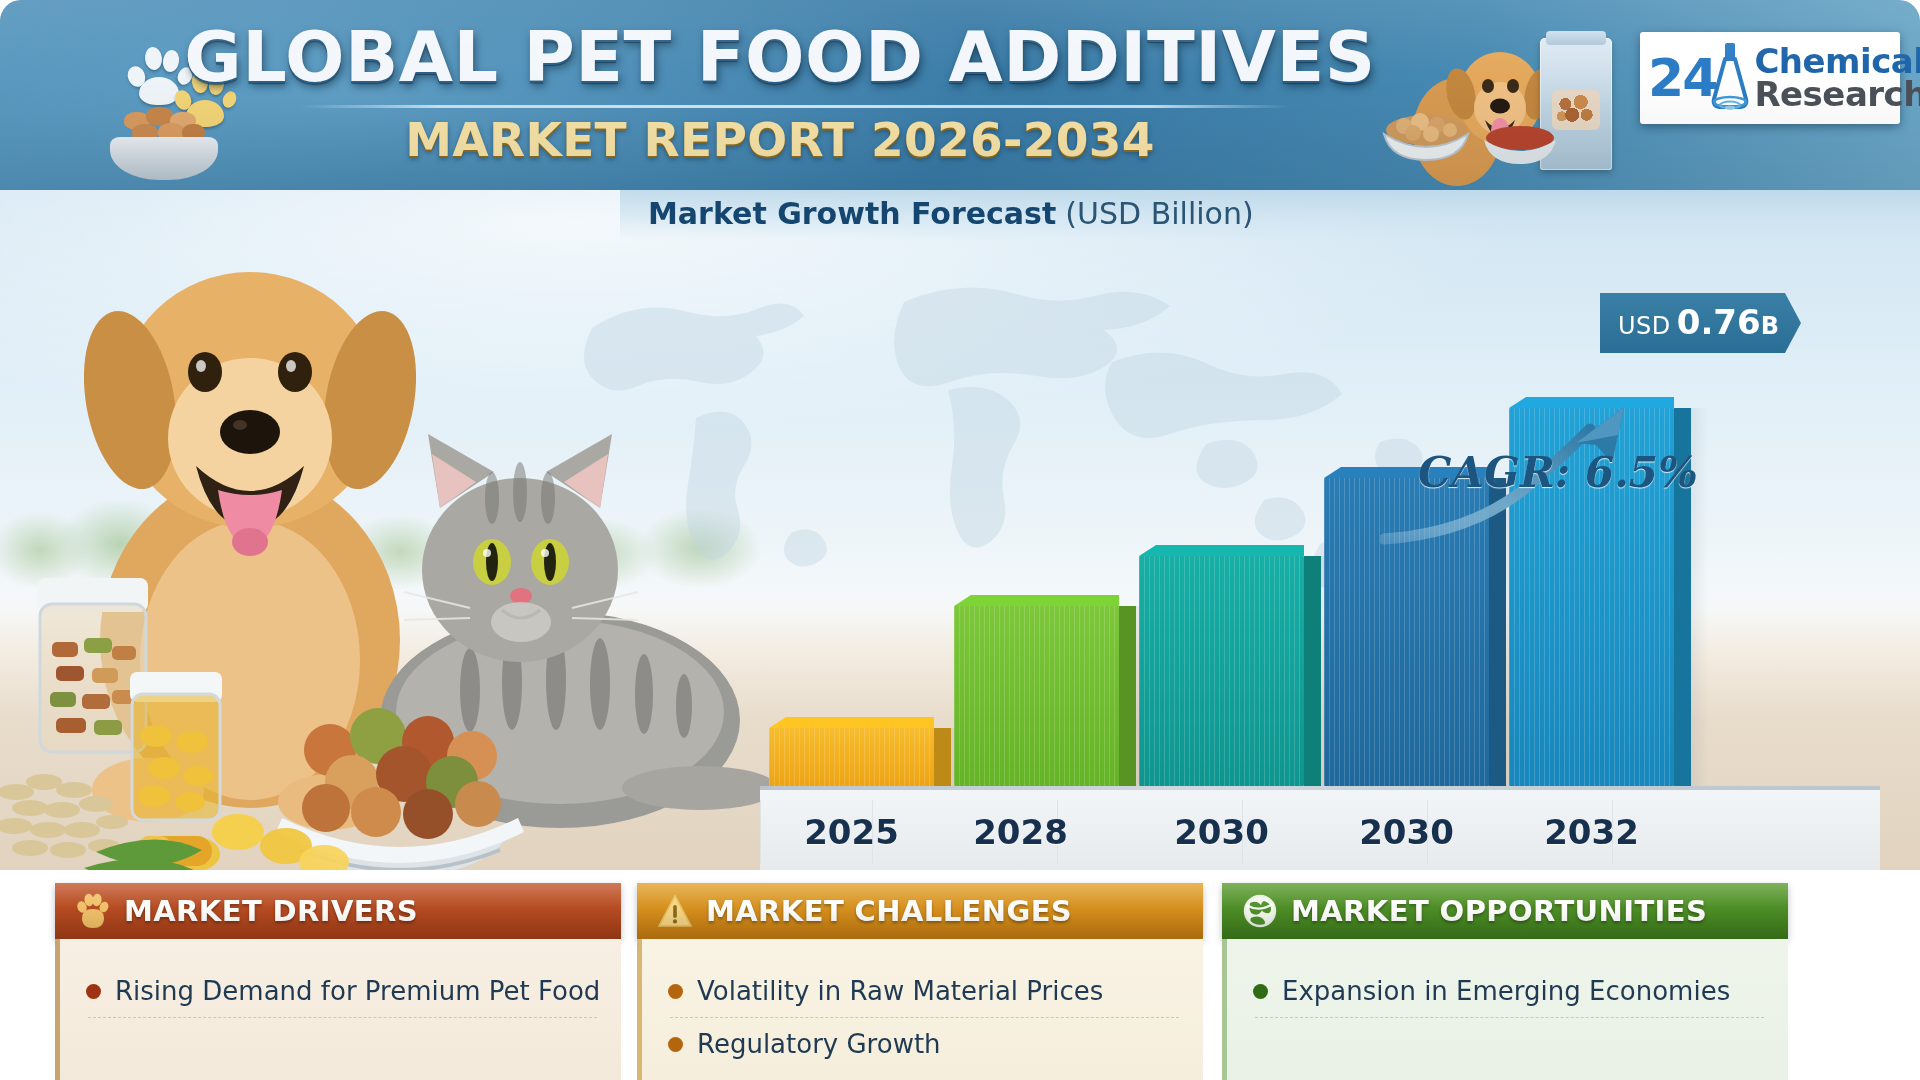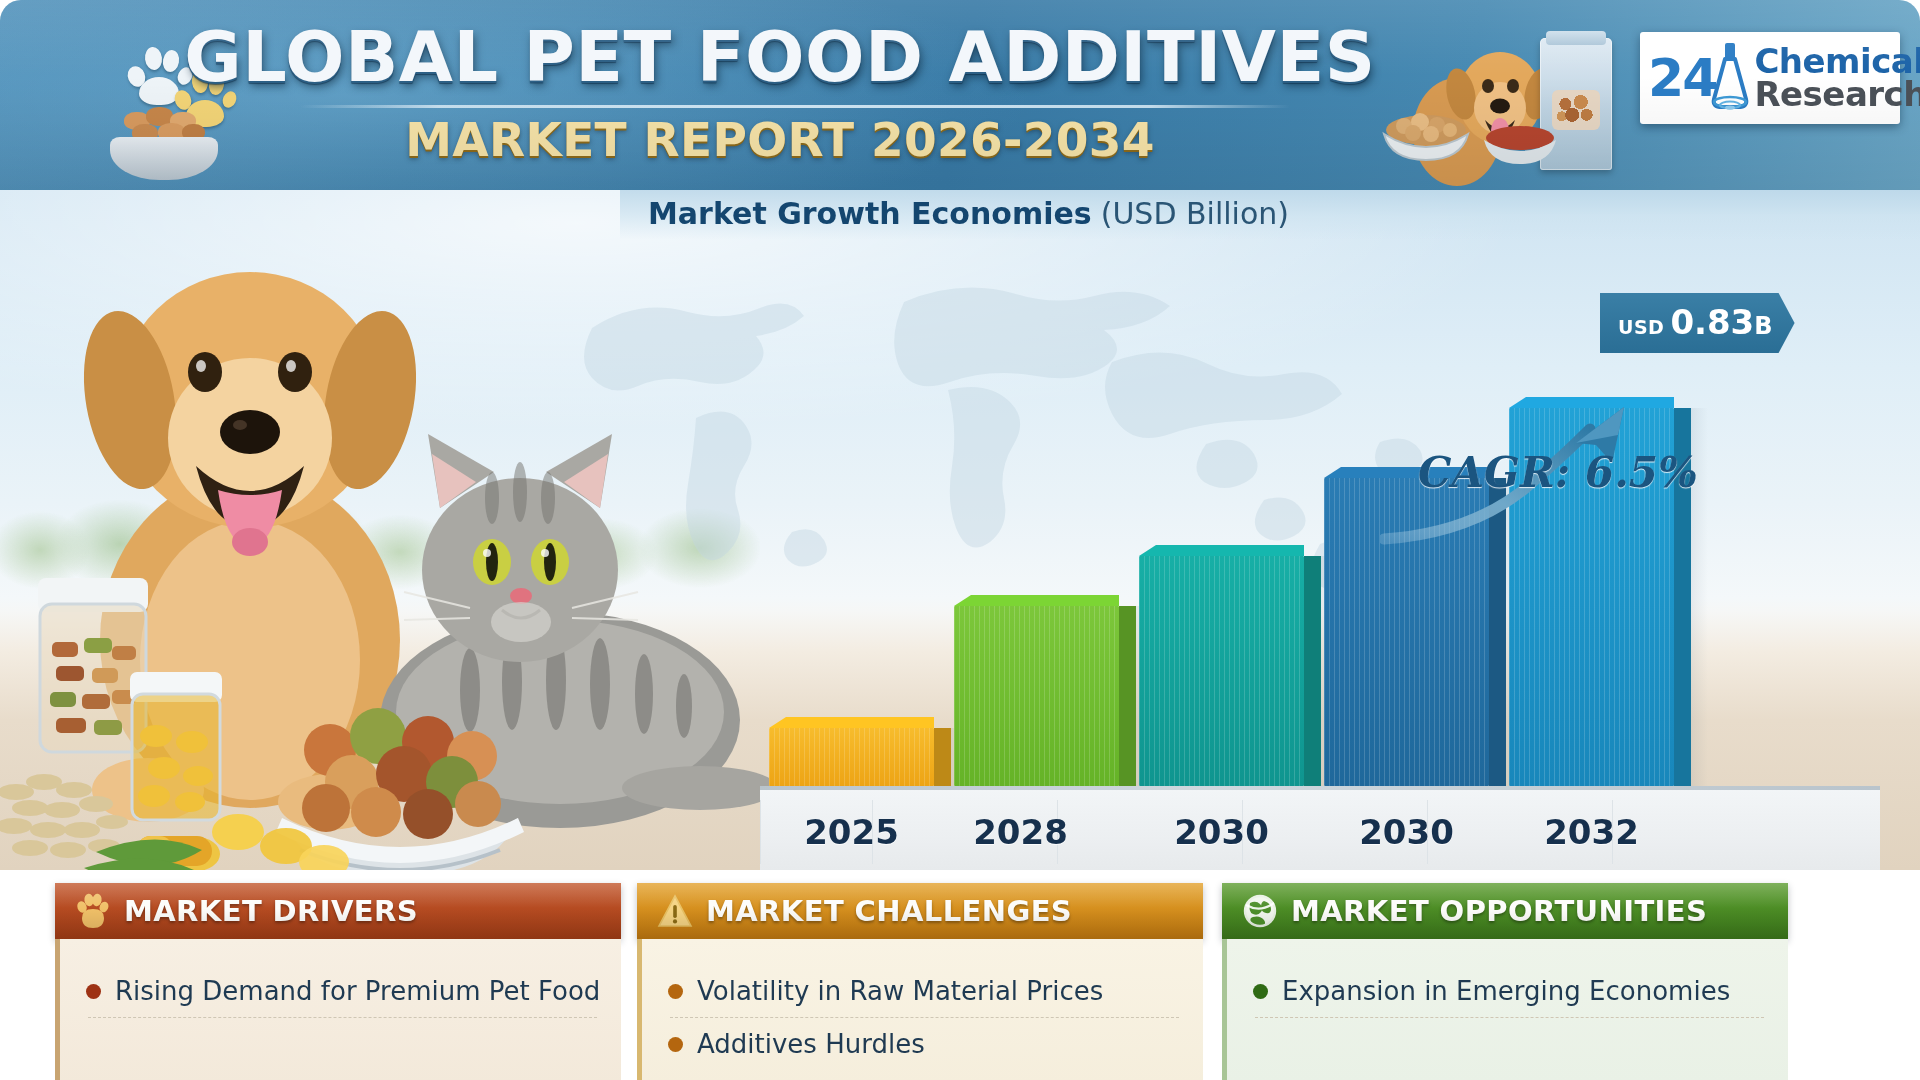--- a/index.html
+++ b/index.html
@@ -201,21 +201,21 @@
   .tickline{ position:absolute; bottom:6px; width:1px; height:64px; background:#dde3e7; }
 
   
   .callout{
     position:absolute;
     font-family:"DejaVu Sans", sans-serif; color:#fff; white-space:nowrap;
     padding:9px 22px 11px 18px;
     clip-path:polygon(0 0, calc(100% - 16px) 0, 100% 50%, calc(100% - 16px) 100%, 0 100%);
     box-shadow:0 5px 10px rgba(20,50,70,.3);
   }
-  .callout .cur{ font-size:19px; font-weight:bold; letter-spacing:.5px; }
+  .callout .cur{ font-size:24px; font-weight:normal; letter-spacing:.5px; }
   .callout .num{ font-size:34px; font-weight:bold; margin-left:6px; }
   .callout .unit{ font-size:24px; font-weight:bold; }
 
   
   .cagr{
     position:absolute; left:1418px; top:258px;
     font-family:"DejaVu Serif", serif; font-style:italic; font-weight:bold;
     font-size:42px; color:#1b5580; white-space:nowrap;
     text-shadow:0 1px 1px rgba(255,255,255,.85);
   }
@@ -494,21 +494,21 @@
         </g>
         <g fill="#5f9a3a">
           <path d="M96 662 q60 -24 106 -2 q-48 30 -106 2z"></path>
           <path d="M84 678 q62 -20 110 2 q-52 26 -110 -2z"></path>
         </g>
       </svg>
     </div>
 
     <div class="chart-head"></div>
     <div class="chart-title">
-      <b>Market Growth Economies</b>
+      <b>Market Growth Forecast</b>
       <span>(USD Billion)</span>
     </div>
 
     <div class="chart">
       <div class="floor-plane"></div>
       <div class="floor"></div>
 
       <div class="tickline" style="left:0px;"></div>
       <div class="tickline" style="left:112px;"></div>
       <div class="tickline" style="left:297px;"></div>
@@ -552,21 +552,21 @@
       </div>
 
       <div class="xlabel" style="left:9px;   width:165px;">2025</div>
       <div class="xlabel" style="left:178px; width:165px;">2028</div>
       <div class="xlabel" style="left:379px; width:165px;">2030</div>
       <div class="xlabel" style="left:564px; width:165px;">2030</div>
       <div class="xlabel" style="left:749px; width:165px;">2032</div>
     </div>
 
     <div class="callout" style="left:1600px; top:103px; background:linear-gradient(180deg,#3a7fa6,#2a6e95);">
-      <span class="cur">USD</span><span class="num">0.83</span><span class="unit">B</span>
+      <span class="cur">USD</span><span class="num">0.76</span><span class="unit">B</span>
     </div>
 
     <svg class="cagr-arrow" viewBox="0 0 260 140">
       <defs>
         <linearGradient id="agr" x1="0" y1="1" x2="1" y2="0">
           <stop offset="0%" stop-color="#bcd9ea" stop-opacity=".25"></stop>
           <stop offset="45%" stop-color="#6fa8c9"></stop>
           <stop offset="100%" stop-color="#2e7aa6"></stop>
         </linearGradient>
       </defs>
@@ -613,21 +613,21 @@
         <div class="plabel">MARKET CHALLENGES</div>
       </div>
       <div class="pbody">
         <div class="pitem">
           <span class="dot" style="background:#b4660f;"></span>
           <span>Volatility in Raw Material Prices</span>
         </div>
         <div class="pdiv"></div>
         <div class="pitem">
           <span class="dot" style="background:#b4660f;"></span>
-          <span>Additives Hurdles</span>
+          <span>Regulatory Growth</span>
         </div>
       </div>
     </div>
 
     <div class="panel panel-opp" style="left:1222px;">
       <div class="phead" style="background:linear-gradient(180deg,#5a9b2e,#3d7c1b);">
         <div class="picon">
           <svg viewBox="0 0 36 36" width="36" height="36">
             <circle cx="18" cy="18" r="15" fill="#f2f7ee"></circle>
             <path d="M8 10 q6 -3 10 1 q4 4 1 8 q-3 4 -8 2 q-5 -2 -3 -11z" fill="#4d8f2a"></path>

